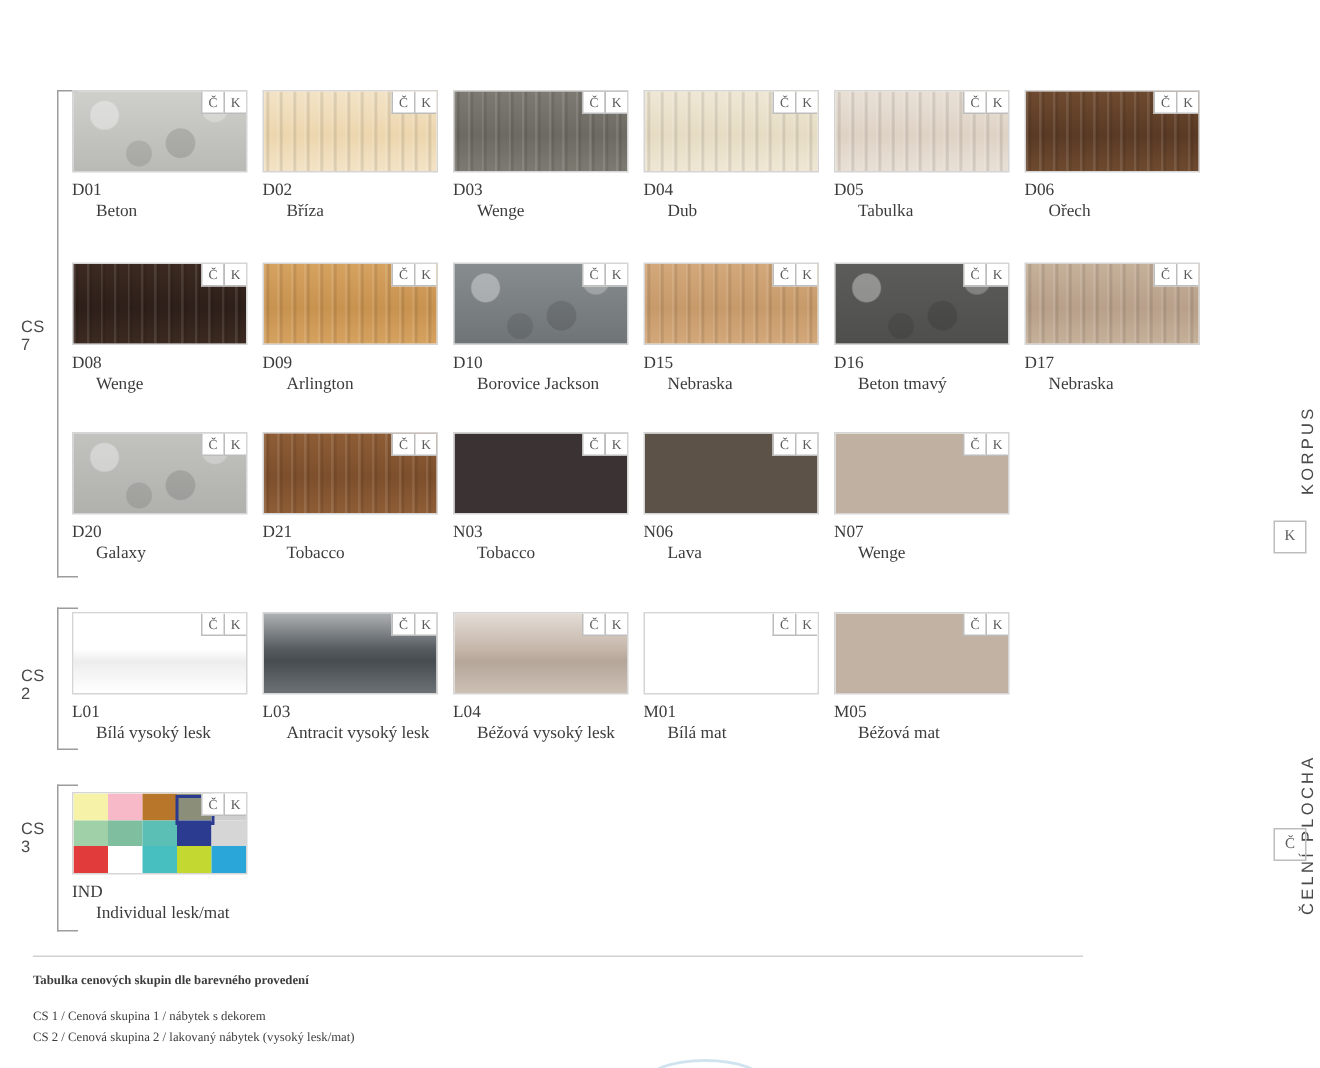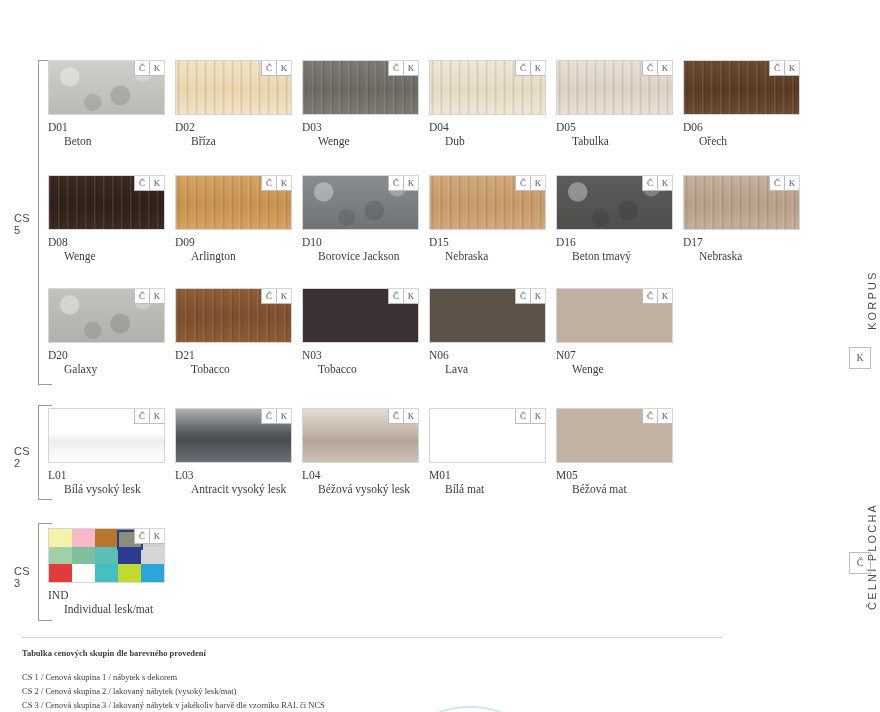--- a/index.html
+++ b/index.html
@@ -161,31 +161,31 @@
   }
 </style>
 </head>
 <body>
 
 <div id="page">
 
 
   <div class="group" style="left:38px; top:60px;">
     <div class="bracket" style="height:325px;"></div>
-    <div class="group-label" style="top:152px;">CS 5</div>
+    <div class="group-label" style="top:152px;">CS 7</div>
   </div>
 
   <div class="group" style="left:38px; top:405px;">
     <div class="bracket" style="height:95px;"></div>
     <div class="group-label" style="top:40px;">CS 2</div>
   </div>
 
   <div class="group" style="left:38px; top:523px;">
     <div class="bracket" style="height:98px;"></div>
-    <div class="group-label" style="top:42px;">CS 3</div>
+    <div class="group-label" style="top:24px;">CS 3</div>
   </div>
 
   <div id="rows-host">
       <div class="row" style="left: 48px; top: 60px;">
         <div class="cell">
           <div class="sw">
             <div class="tex" style="background:#b9bab5;background-image:radial-gradient(circle at 18% 30%, rgba(255,255,255,.35) 0 9%, transparent 10%),radial-gradient(circle at 62% 65%, rgba(0,0,0,.12) 0 12%, transparent 13%),radial-gradient(circle at 82% 22%, rgba(255,255,255,.25) 0 8%, transparent 9%),radial-gradient(circle at 38% 78%, rgba(0,0,0,.10) 0 10%, transparent 11%),linear-gradient(180deg,#cfd0cb,#b9bab5);"></div>
             <div class="badges">
               <div class="badge first">Č</div>
               <div class="badge">K</div>
@@ -469,16 +469,15 @@
   <div class="vlabel" style="left:866px; top:330px; transform:rotate(-90deg);">KORPUS</div>
   <div class="vbox" style="left:849px; top:347px;">K</div>
 
   <div class="vlabel" style="left:866px; top:610px; transform:rotate(-90deg);">ČELNÍ PLOCHA</div>
   <div class="vbox" style="left:849px; top:552px;">Č</div>
 
   <div id="footer-rule"></div>
   <div class="foot bold" style="top:648px;text-align:right;">Tabulka cenových skupin dle barevného provedení</div>
   <div class="foot" style="top:672px;">CS 1 / Cenová skupina 1 / nábytek s dekorem</div>
   <div class="foot" style="top:686px;">CS 2 / Cenová skupina 2 / lakovaný nábytek (vysoký lesk/mat)</div>
-  <div class="foot" style="top:700px;">CS 3 / Cenová skupina 3 / lakovaný nábytek v jakékoliv barvě dle vzorníku RAL či NCS</div>
 
   <div id="bottom-arc"></div>
 </div>
 
 </body></html>

